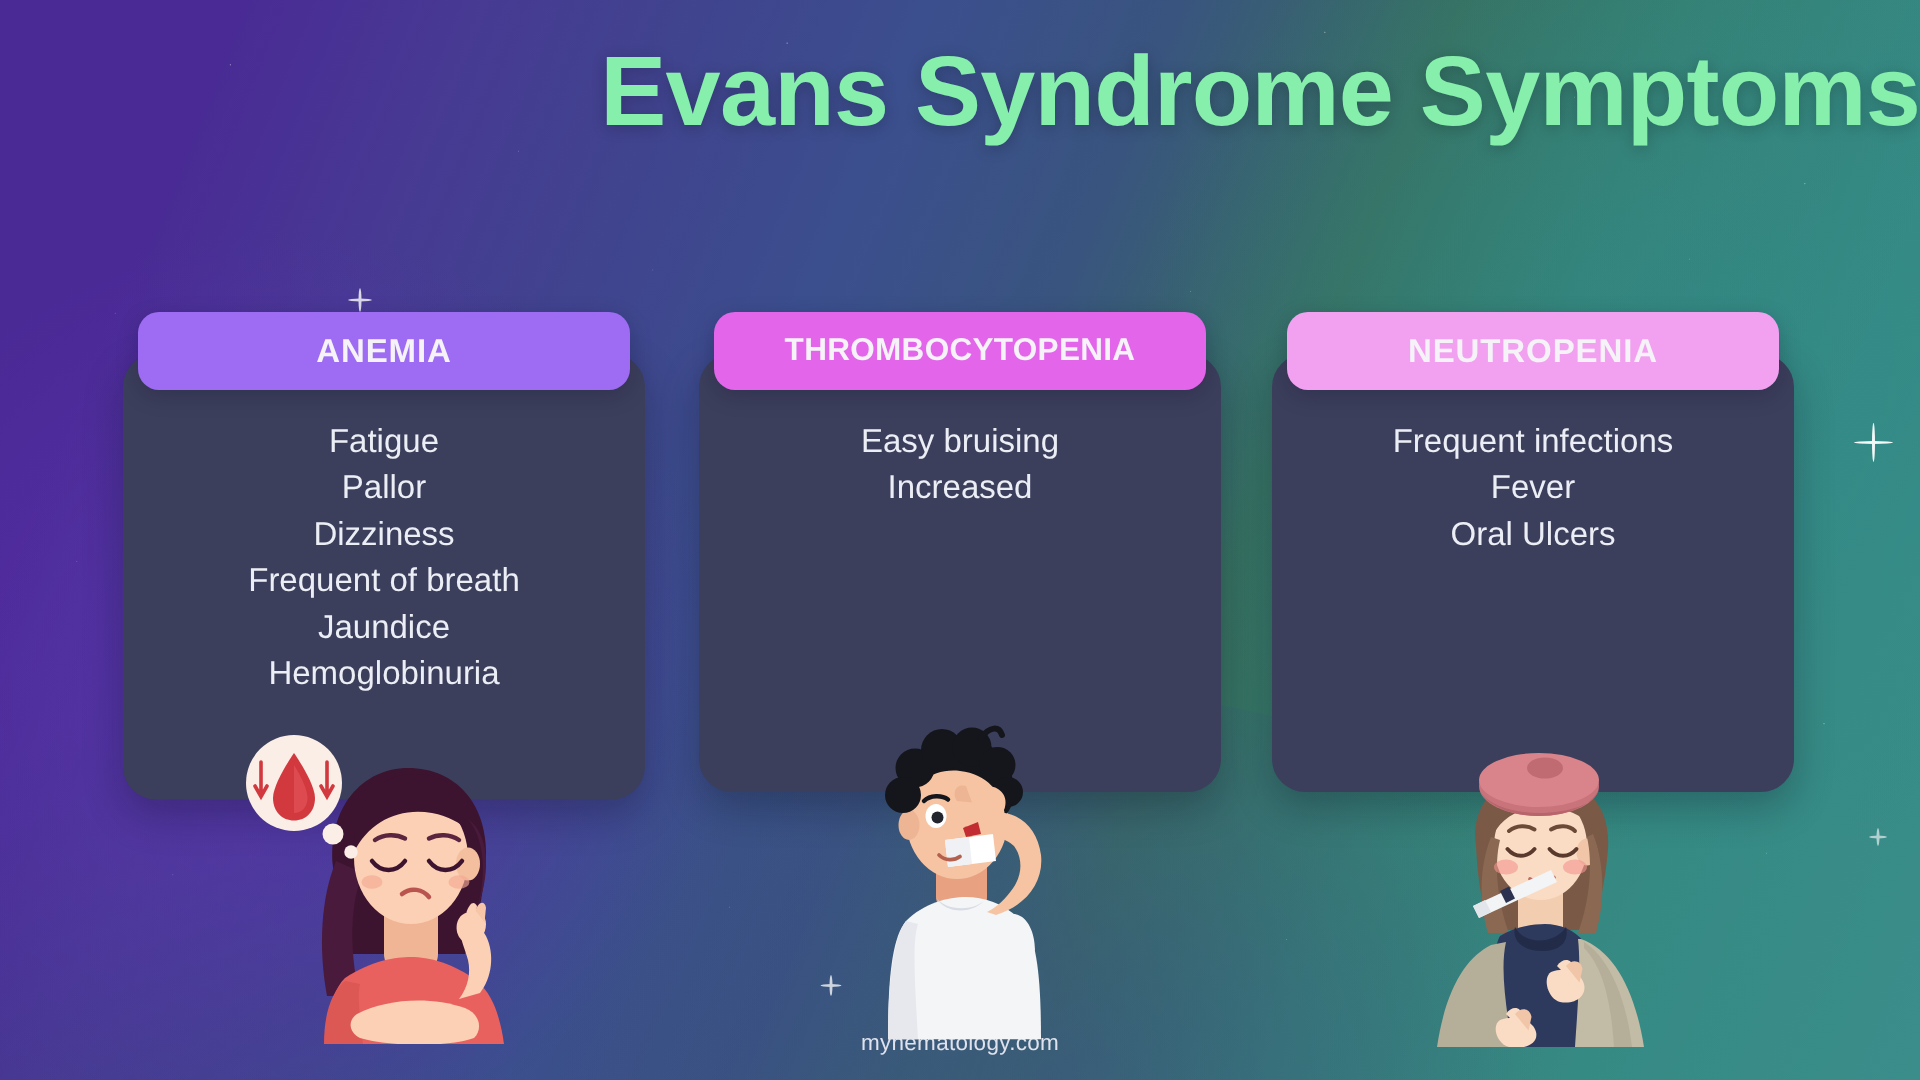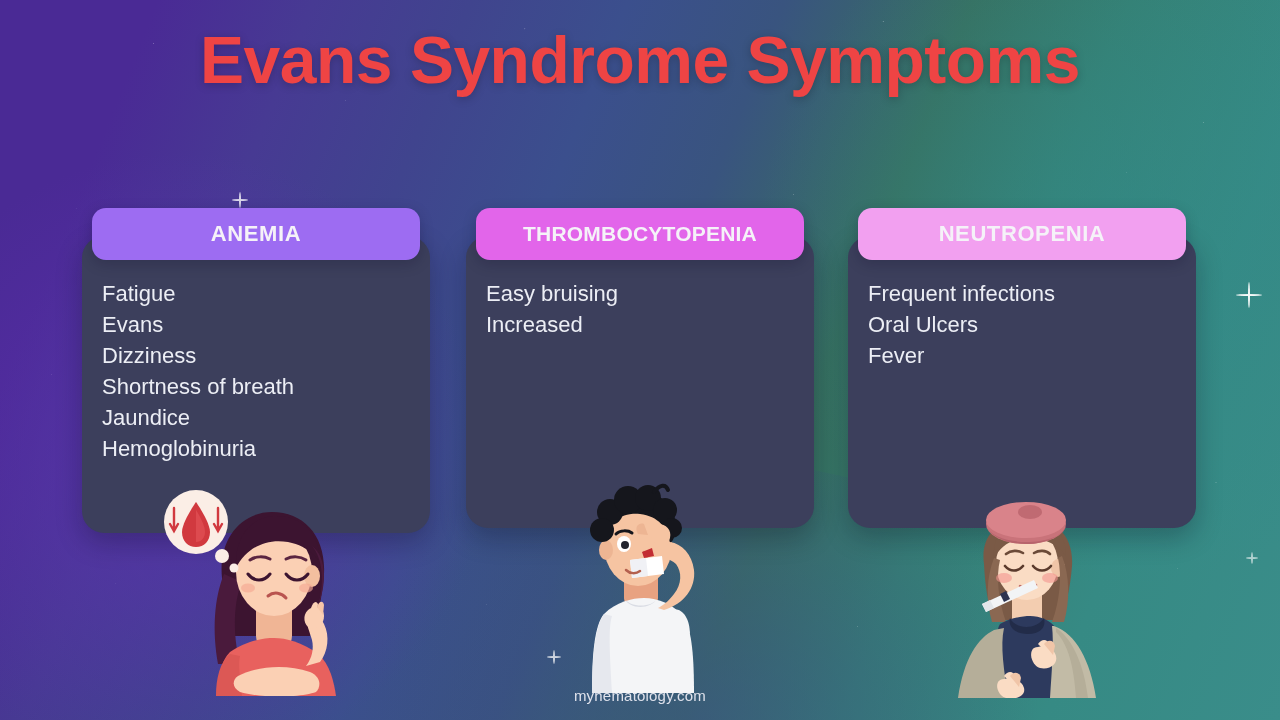--- a/index.html
+++ b/index.html
@@ -108,25 +108,25 @@
   .sparkle.s1 { left: 1236px; top: 282px; opacity: .95; }
   .sparkle.s2 { left: 232px; top: 192px; width: 16px; height: 16px; opacity: .8; }
   .sparkle.s3 { left: 547px; top: 650px; width: 14px; height: 14px; opacity: .75; }
   .sparkle.s4 { left: 1246px; top: 552px; width: 12px; height: 12px; opacity: .6; }
 
   
   .title {
     position: absolute;
     left: 0; right: 0;
     top: 22px;
-    text-align: center;
+    text-align: right;
     font-size: 66px;
     font-weight: 700;
     letter-spacing: -0.5px;
-    color: #ef4444;
+    color: #86efac;
     text-shadow: 0 2px 10px rgba(0,0,0,.22);
   }
   .subtitle {
     position: absolute;
     left: 50%;
     transform: translateX(-50%);
     top: 125px;
     width: 1070px;
     text-align: center;
     font-size: 21px;
@@ -184,22 +184,22 @@
     font-weight: 700;
     letter-spacing: .6px;
     color: #f5f2f8;
   }
   .card.c2 .card-header-label { font-size: 21px; letter-spacing: .2px; }
 
   .card-list {
     position: absolute;
     left: 0; top: 70px;
     width: 348px;
+    text-align: center;
     z-index: 2;
-    margin-left: 20px;
   }
   .card-list-item {
     font-size: 22px;
     line-height: 31px;
     color: #eceef5;
     font-weight: 400;
   }
 
   
   .illo {
@@ -241,23 +241,23 @@
 
   <div class="cards">
 
     <div class="card c1">
       <div class="card-body"></div>
       <div class="card-header">
         <span class="card-header-label">ANEMIA</span>
       </div>
       <div class="card-list">
         <div class="card-list-item">Fatigue</div>
-        <div class="card-list-item">Evans</div>
+        <div class="card-list-item">Pallor</div>
         <div class="card-list-item">Dizziness</div>
-        <div class="card-list-item">Shortness of breath</div>
+        <div class="card-list-item">Frequent of breath</div>
         <div class="card-list-item">Jaundice</div>
         <div class="card-list-item">Hemoglobinuria</div>
       </div>
     </div>
 
     <div class="card c2">
       <div class="card-body"></div>
       <div class="card-header">
         <span class="card-header-label">THROMBOCYTOPENIA</span>
       </div>
@@ -267,22 +267,22 @@
       </div>
     </div>
 
     <div class="card c3">
       <div class="card-body"></div>
       <div class="card-header">
         <span class="card-header-label">NEUTROPENIA</span>
       </div>
       <div class="card-list">
         <div class="card-list-item">Frequent infections</div>
+        <div class="card-list-item">Fever</div>
         <div class="card-list-item">Oral Ulcers</div>
-        <div class="card-list-item">Fever</div>
       </div>
     </div>
   </div>
 
   <div class="illo illo-1">
     <svg width="200" height="210" viewBox="0 0 200 210">
 
       <path d="M62 92 C58 52 82 26 112 26 C144 26 166 50 164 88 C162 112 158 132 150 150 L72 150 C64 130 63 110 62 92 Z" fill="#3c1430"></path>
 
       <path d="M64 88 C54 112 52 146 58 178 L80 178 C72 146 74 114 82 96 Z" fill="#4a1a3c"></path>

